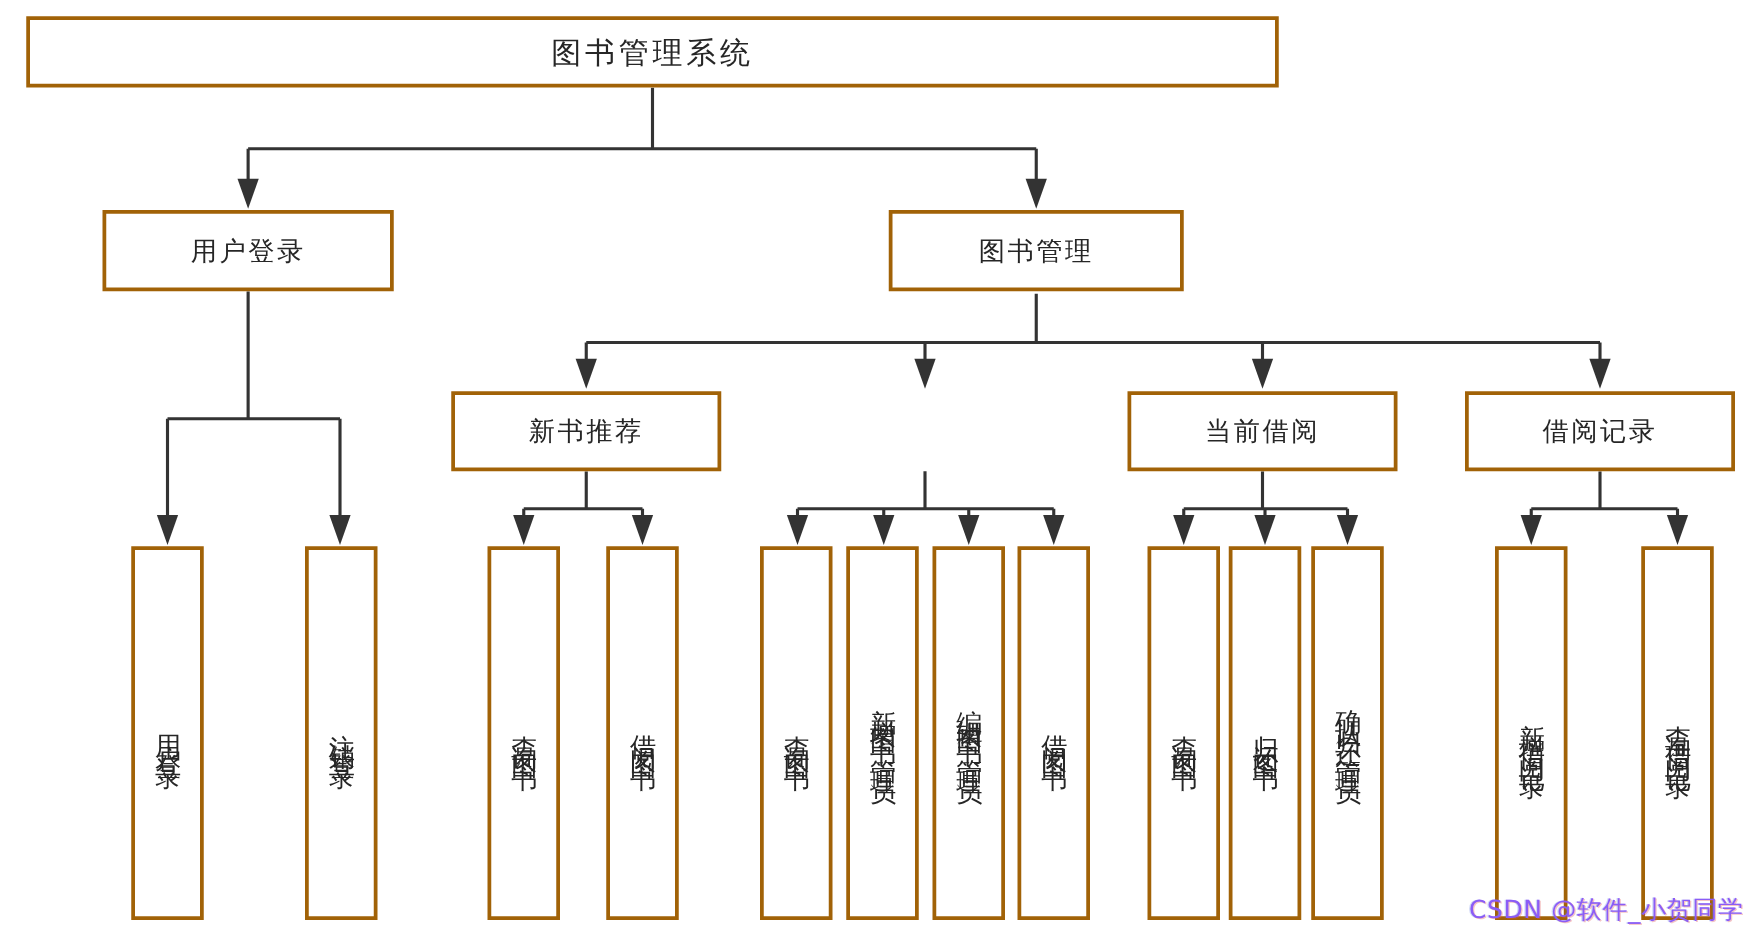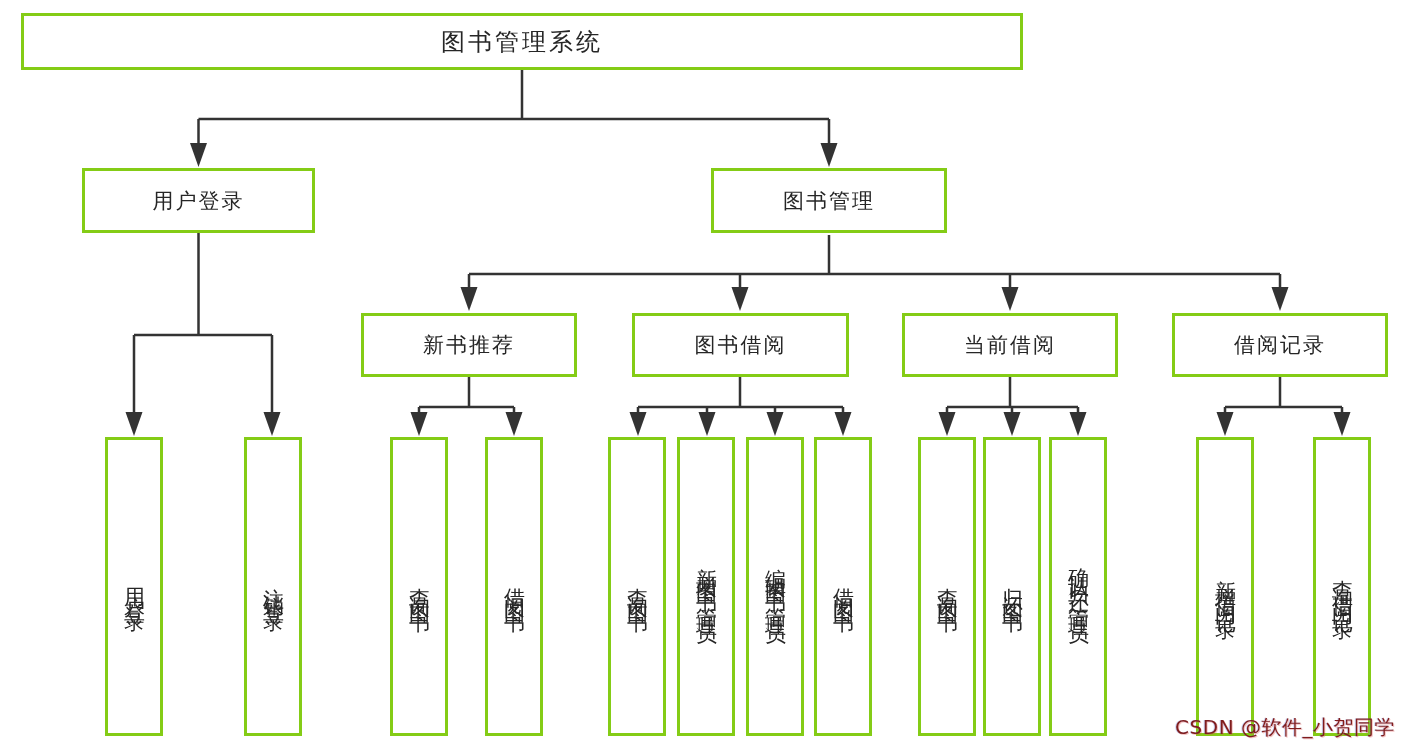--- a/index.html
+++ b/index.html
@@ -17,21 +17,21 @@
   }
   #connector-svg {
     position: absolute;
     left: 0; top: 0;
     width: 1405px;
     height: 747px;
   }
   .node {
     position: absolute;
     box-sizing: border-box;
-    border: 3px solid #84cc16;
+    border: 3px solid #a16207;
     background: #ffffff;
     display: flex;
     align-items: center;
     justify-content: center;
     color: #262626;
     z-index: 2;
   }
   .node-root {
     left: 21px; top: 13px; width: 1002px; height: 57px;
     font-size: 24px; letter-spacing: 3px;
@@ -54,21 +54,21 @@
     letter-spacing: 8px;
     line-height: 1;
     white-space: nowrap;
   }
   #watermark {
     position: absolute;
     right: 10px;
     top: 714px;
     z-index: 3;
     font-size: 20px;
-    color: #7f1d1d;
+    color: #8b5cf6;
     letter-spacing: 0.5px;
     text-shadow: 1px 1px 0 rgba(224, 90, 90, 0.35), -1px 0 0 rgba(90, 120, 224, 0.30);
     white-space: nowrap;
   }
 </style>
 </head>
 <body>
 
 <div id="stage">
 
@@ -122,23 +122,20 @@
   <div class="node node-l2" style="left:82px; width:233px;">
     <span>用户登录</span>
   </div>
   <div class="node node-l2" style="left:711px; width:236px;">
     <span>图书管理</span>
   </div>
 
   <div class="node node-l3" style="left:361px; width:216px;">
     <span>新书推荐</span>
   </div>
-  <div class="node node-l3" style="left:632px; width:217px;">
-    <span>图书借阅</span>
-  </div>
   <div class="node node-l3" style="left:902px; width:216px;align-items:center;">
     <span>当前借阅</span>
   </div>
   <div class="node node-l3" style="left:1172px; width:216px;">
     <span>借阅记录</span>
   </div>
 
   <div class="node node-leaf" style="left:105px;">
     <span class="vtext">用户登录</span>
   </div>

